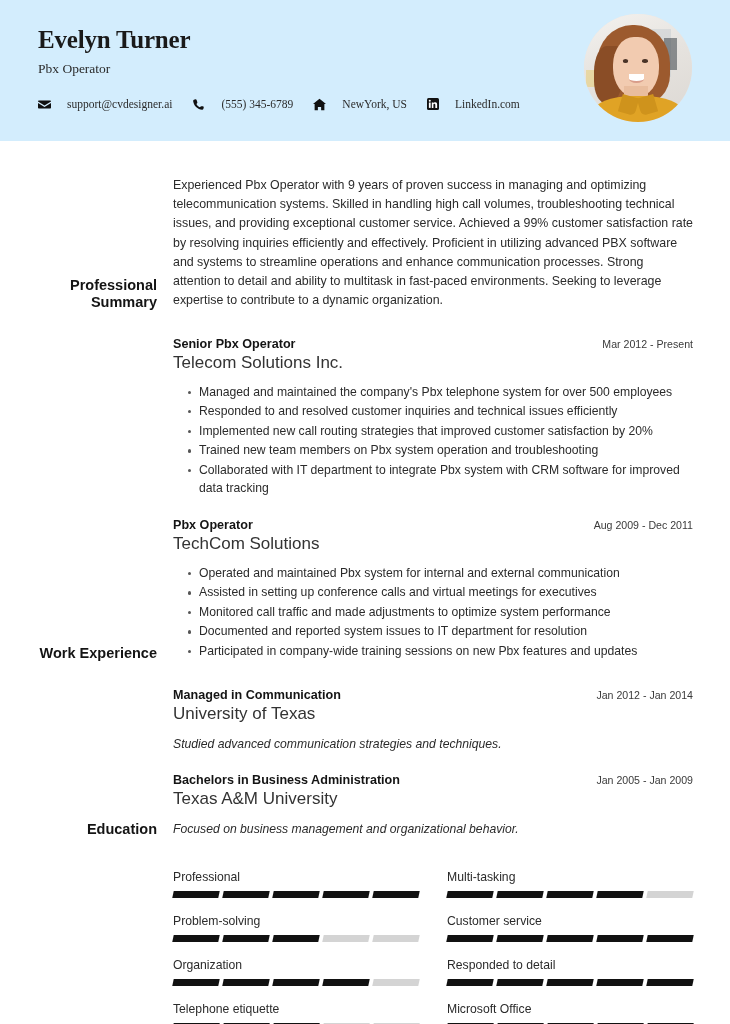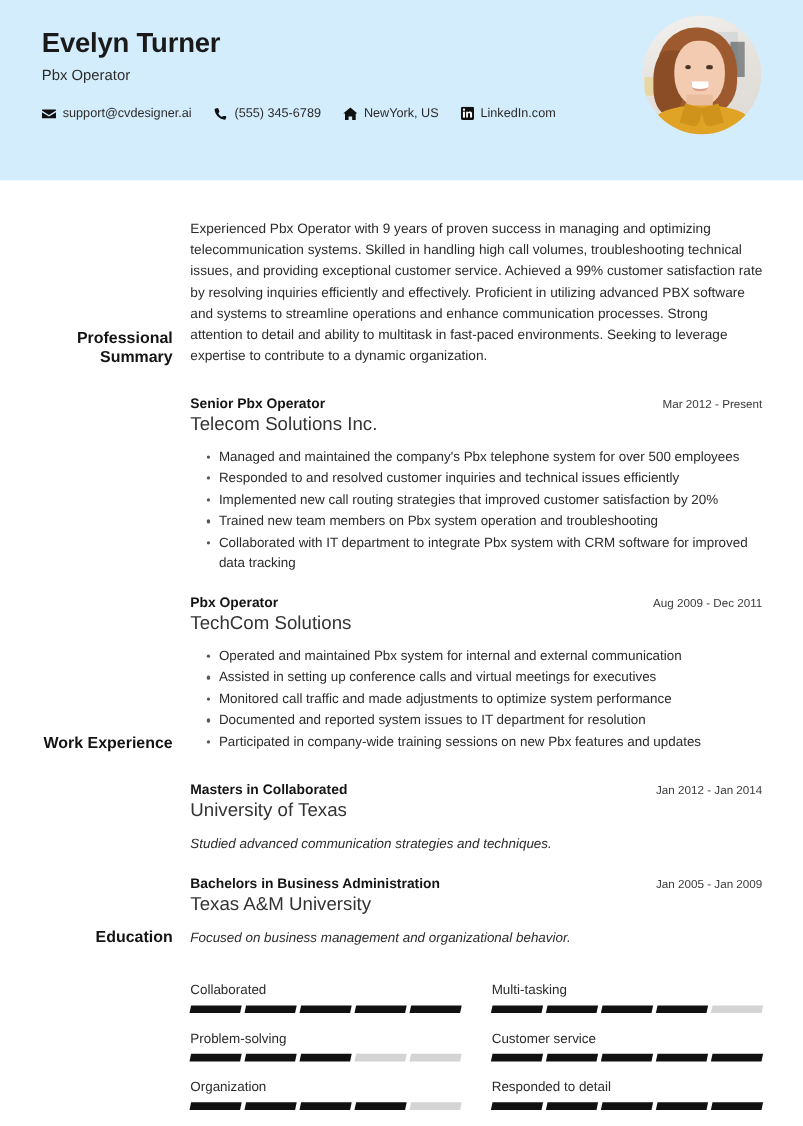--- a/index.html
+++ b/index.html
@@ -9,23 +9,24 @@
     background: #ffffff;
     font-family: "Liberation Sans", sans-serif;
     color: #2b2b2b;
     overflow: hidden;
   }
 
   
   .header {
     position: relative;
     width: 730px;
-    height: 164px;
+    height: 141px;
     background: #d3edfd;
     padding: 26px 0 0 38px;
+    font-family: Liberation Serif, serif;
   }
   .name {
     font-size: 25px;
     font-weight: bold;
     letter-spacing: -0.2px;
     color: #1a1a1a;
     line-height: 1.1;
   }
   .job-title {
     font-size: 13.5px;
@@ -34,21 +35,21 @@
   }
   .contact-row {
     display: flex;
     align-items: center;
     margin-top: 21px;
     gap: 20px;
   }
   .contact-item {
     display: flex;
     align-items: center;
-    gap: 6px;
+    gap: 16px;
     font-size: 11.5px;
     color: #2b2b2b;
     white-space: nowrap;
   }
   .contact-item svg { display: block; flex: none; }
   .photo {
     position: absolute;
     right: 38px;
     top: 14px;
     width: 108px;
@@ -320,21 +321,21 @@
         </ul>
       </div>
     </div>
 </div>
 
 <div class="section" id="education-section">
   <div class="sec-label">Education</div>
   <div class="sec-body" id="education-body">
       <div class="entry">
         <div class="entry-head">
-       <div class="entry-title">Masters in Collaborated</div>
+       <div class="entry-title">Managed in Communication</div>
        <div class="entry-date">Jan 2012 - Jan 2014</div>
      </div>
      <div class="entry-org">University of Texas</div>
      <div class="entry-desc">Studied advanced communication strategies and techniques.</div>
       </div>
       <div class="entry">
         <div class="entry-head">
        <div class="entry-title">Bachelors in Business Administration</div>
        <div class="entry-date">Jan 2005 - Jan 2009</div>
      </div>
@@ -342,21 +343,21 @@
      <div class="entry-desc">Focused on business management and organizational behavior.</div>
       </div>
     </div>
 </div>
 
 <div class="section" id="skills-section">
   <div class="sec-label">Skills</div>
   <div class="sec-body">
     <div class="skills-grid" id="skills-grid">
         <div class="skill-item">
-          <div class="skill-name">Collaborated</div>
+          <div class="skill-name">Professional</div>
      <div class="skill-bar">
             <span class="seg on"></span>
             <span class="seg on"></span>
             <span class="seg on"></span>
             <span class="seg on"></span>
             <span class="seg on"></span>
           </div>
         </div>
         <div class="skill-item">
           <div class="skill-name">Multi-tasking</div>

